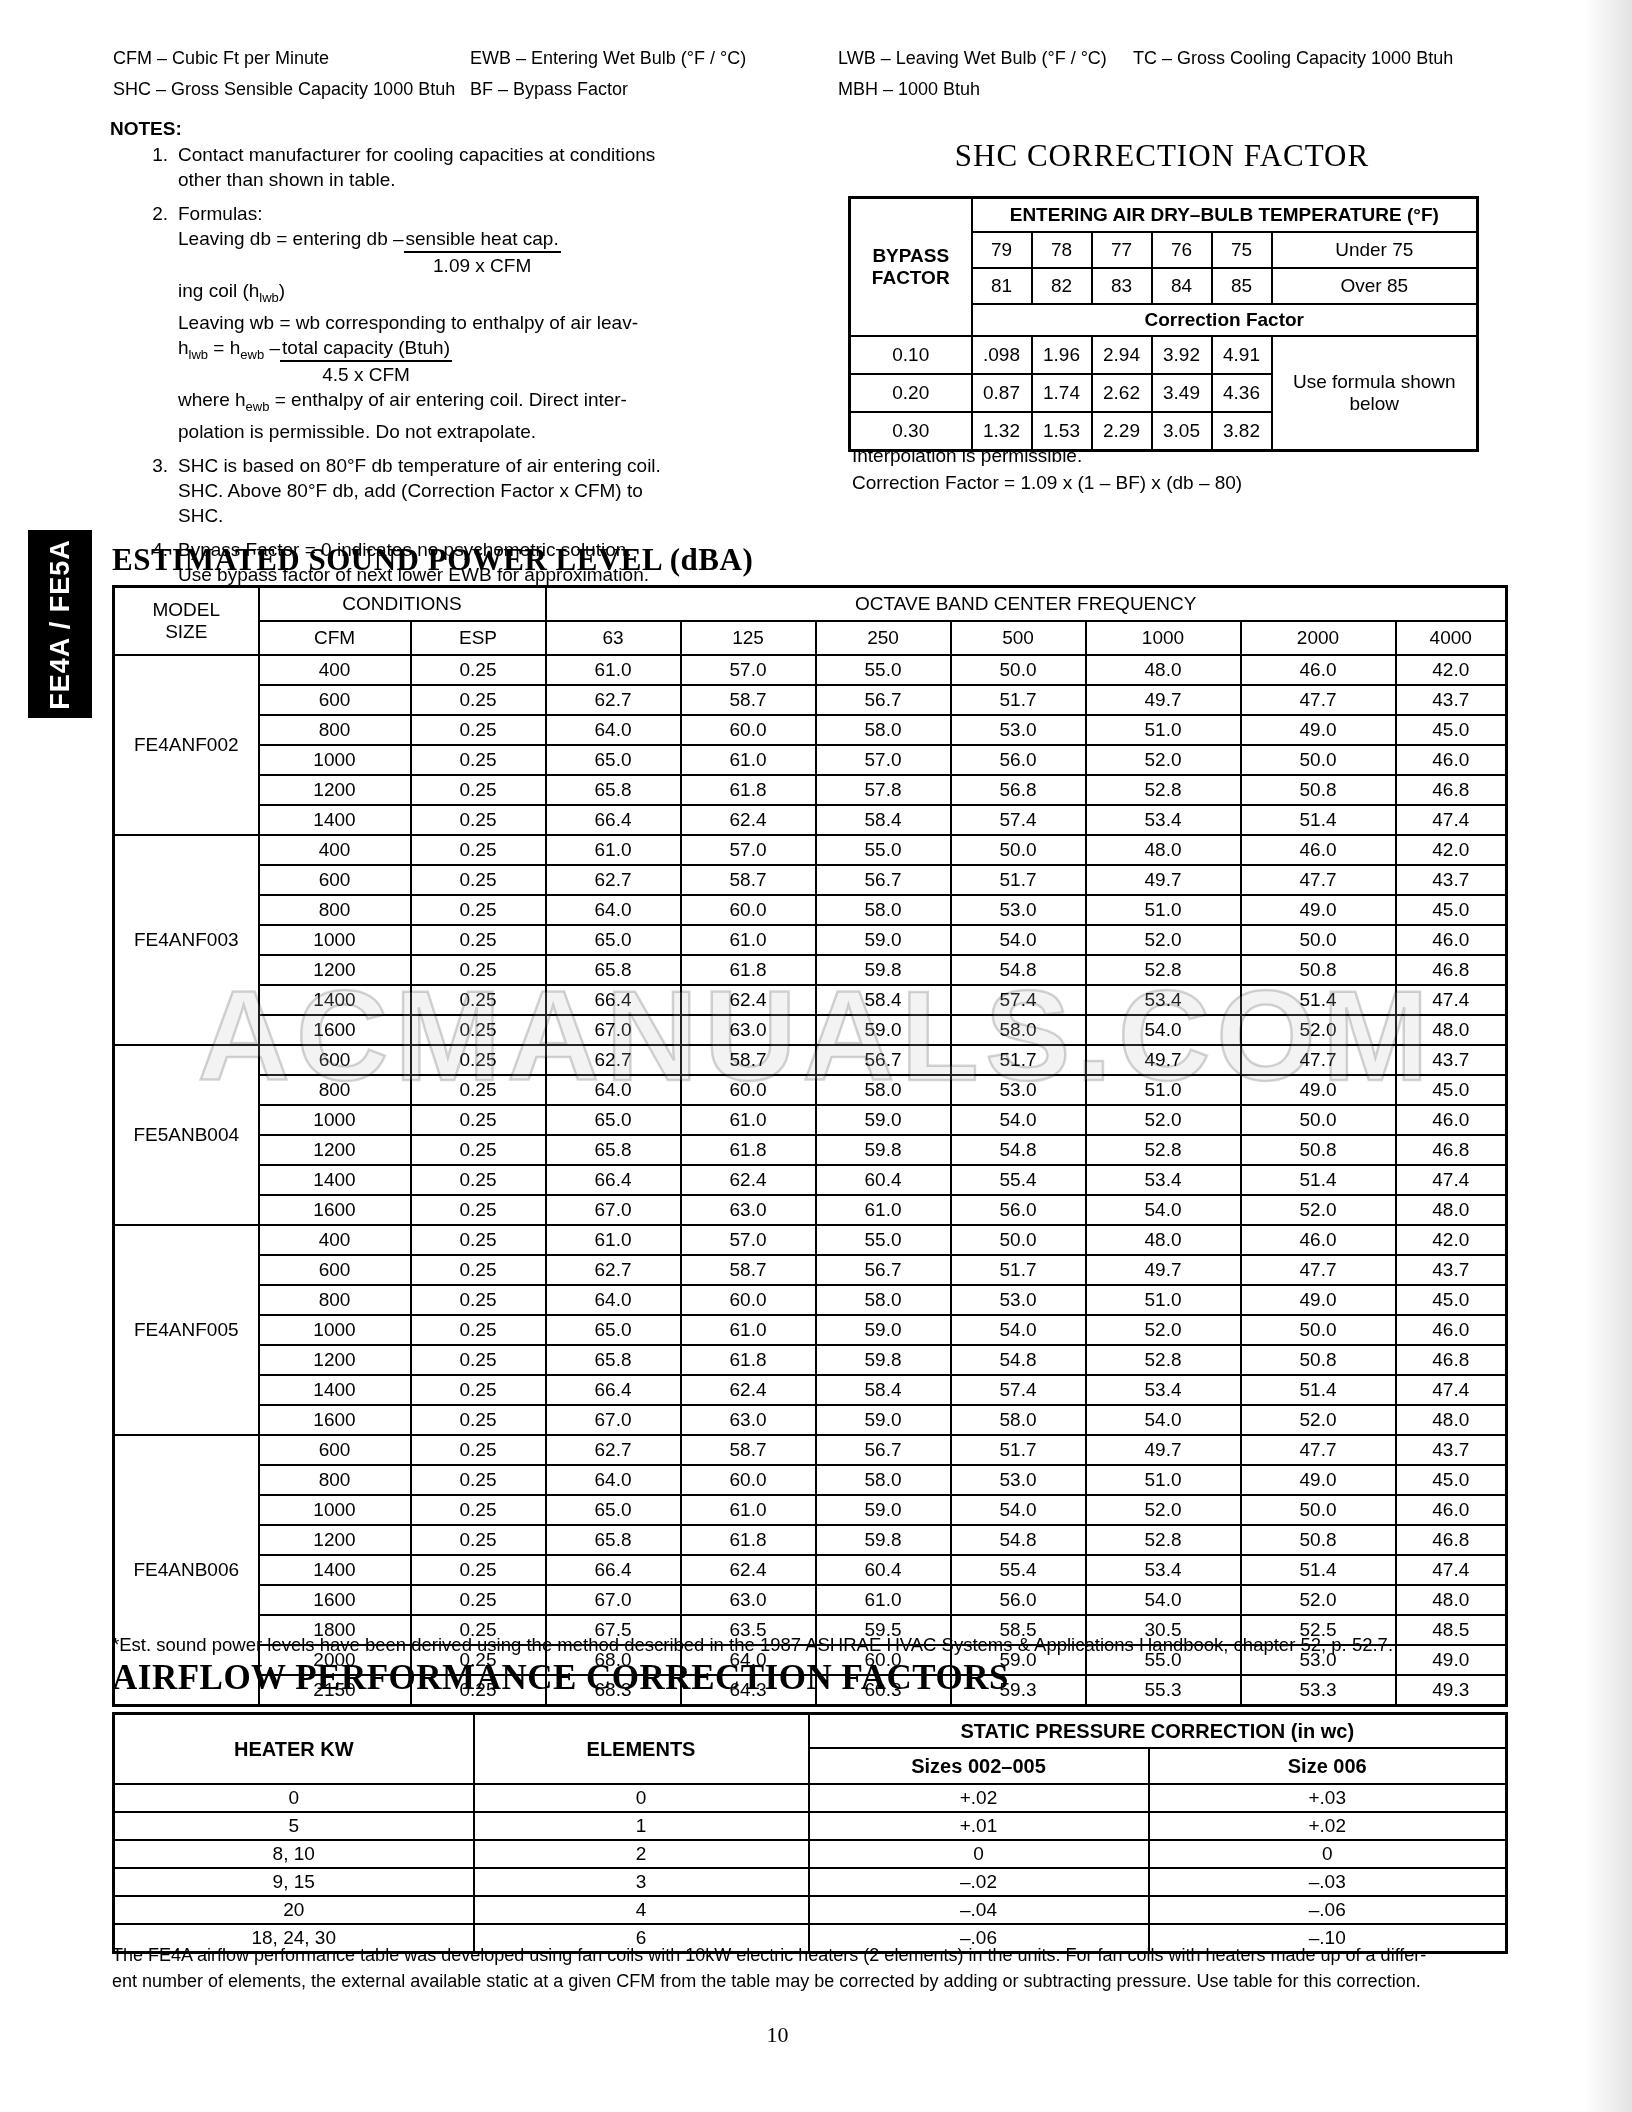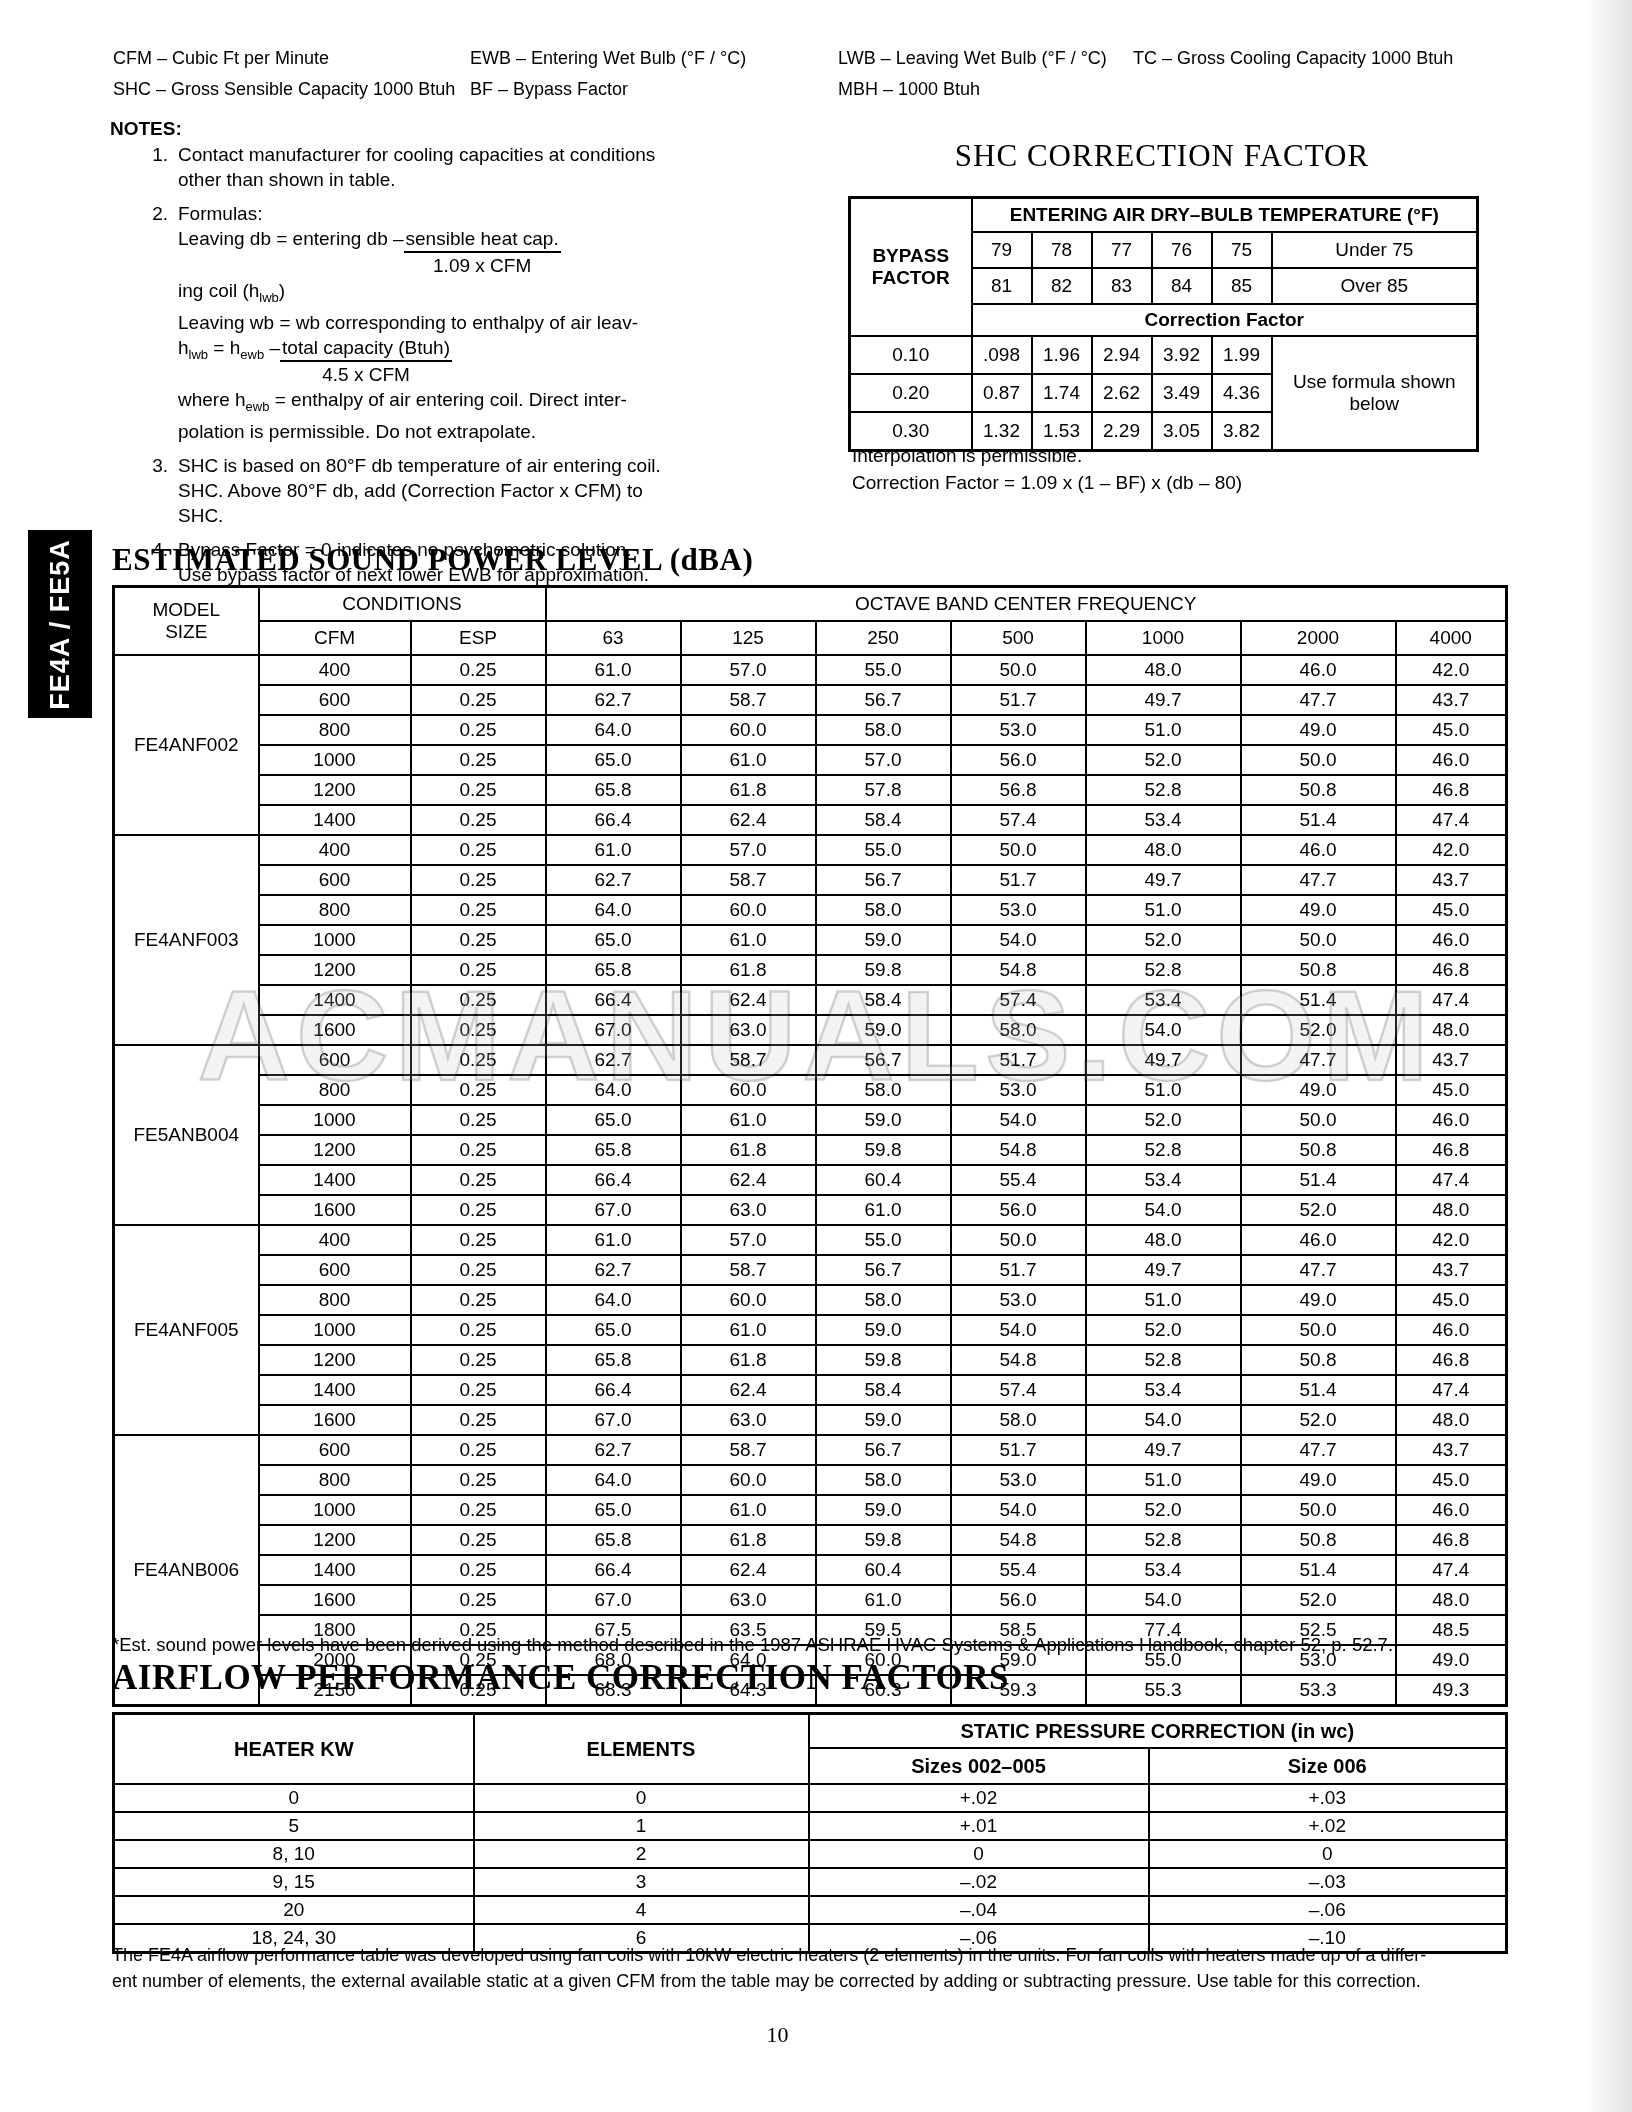--- a/index.html
+++ b/index.html
@@ -183,21 +183,21 @@
         <th colspan="6">Correction Factor</th>
       </tr>
     </tbody>
     <tbody>
         <tr>
           <td>0.10</td>
           <td>.098</td>
           <td>1.96</td>
           <td>2.94</td>
           <td>3.92</td>
-          <td>1.99</td>
+          <td>4.91</td>
           <td rowspan="3">Use formula shown below</td>
         </tr>
         <tr>
           <td>0.20</td>
           <td>0.87</td>
           <td>1.74</td>
           <td>2.62</td>
           <td>3.49</td>
           <td>4.36</td>
         </tr>
@@ -609,21 +609,21 @@
           <td>52.0</td>
           <td>48.0</td>
         </tr>
         <tr>
           <td>1800</td>
           <td>0.25</td>
           <td>67.5</td>
           <td>63.5</td>
           <td>59.5</td>
           <td>58.5</td>
-          <td>77.4</td>
+          <td>30.5</td>
           <td>52.5</td>
           <td>48.5</td>
         </tr>
         <tr>
           <td>2000</td>
           <td>0.25</td>
           <td>68.0</td>
           <td>64.0</td>
           <td>60.0</td>
           <td>59.0</td>

